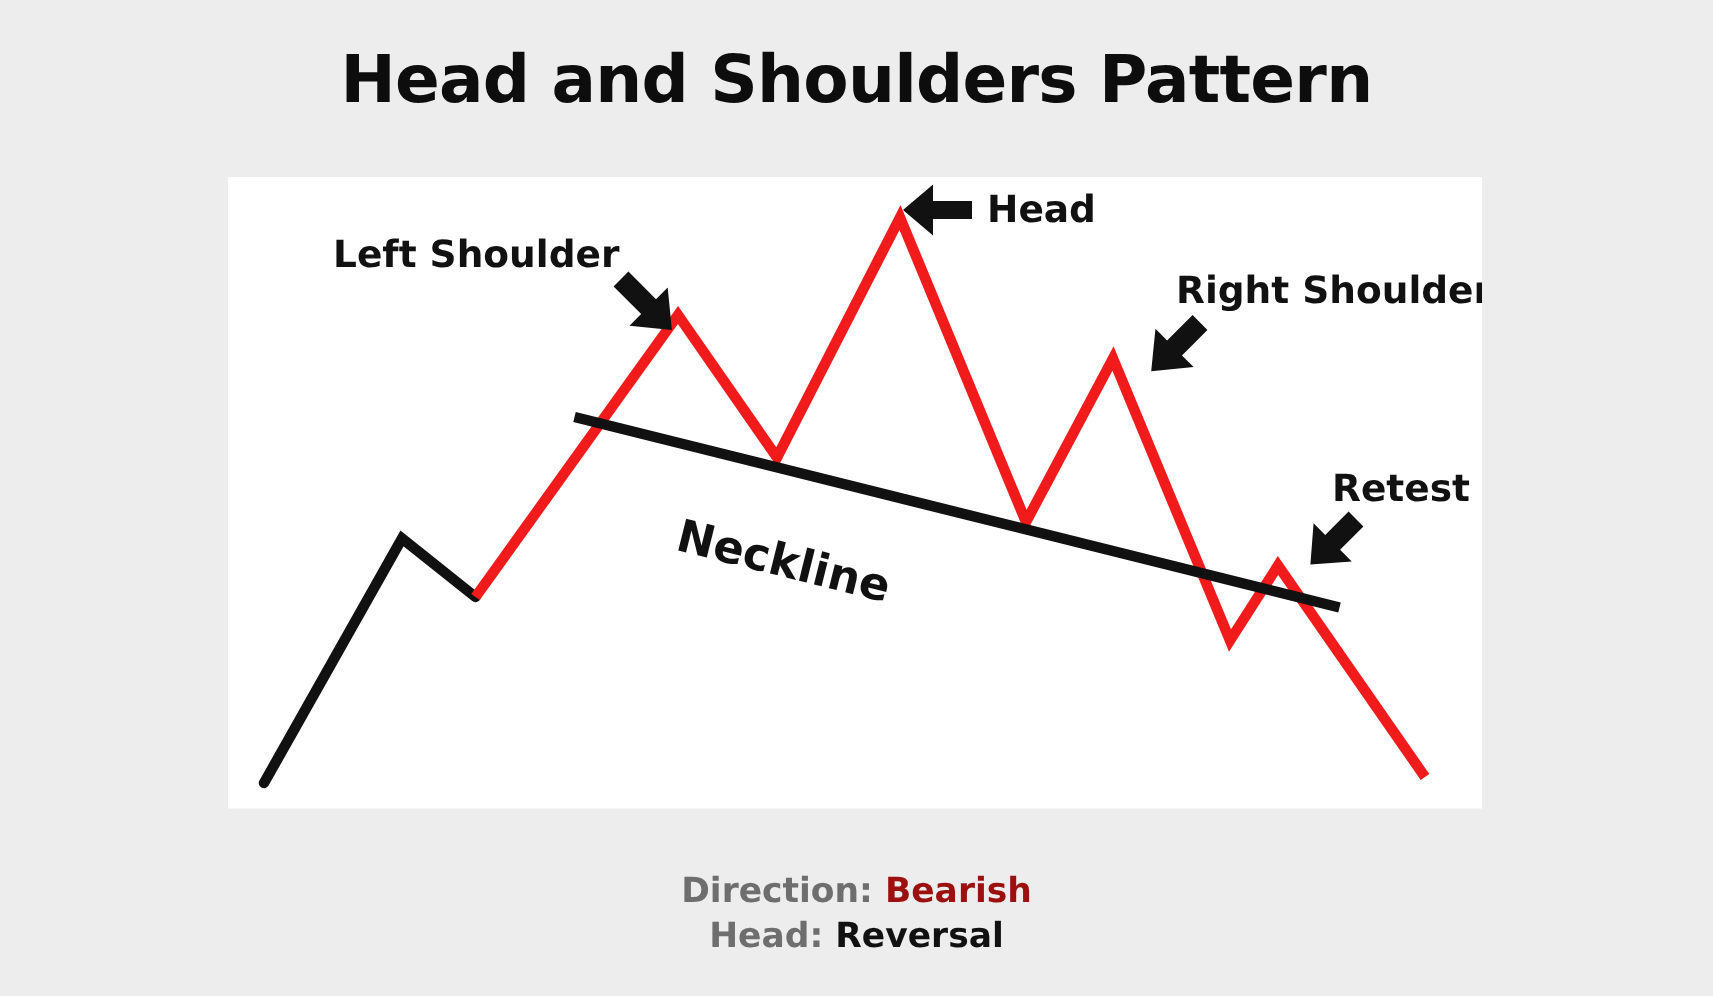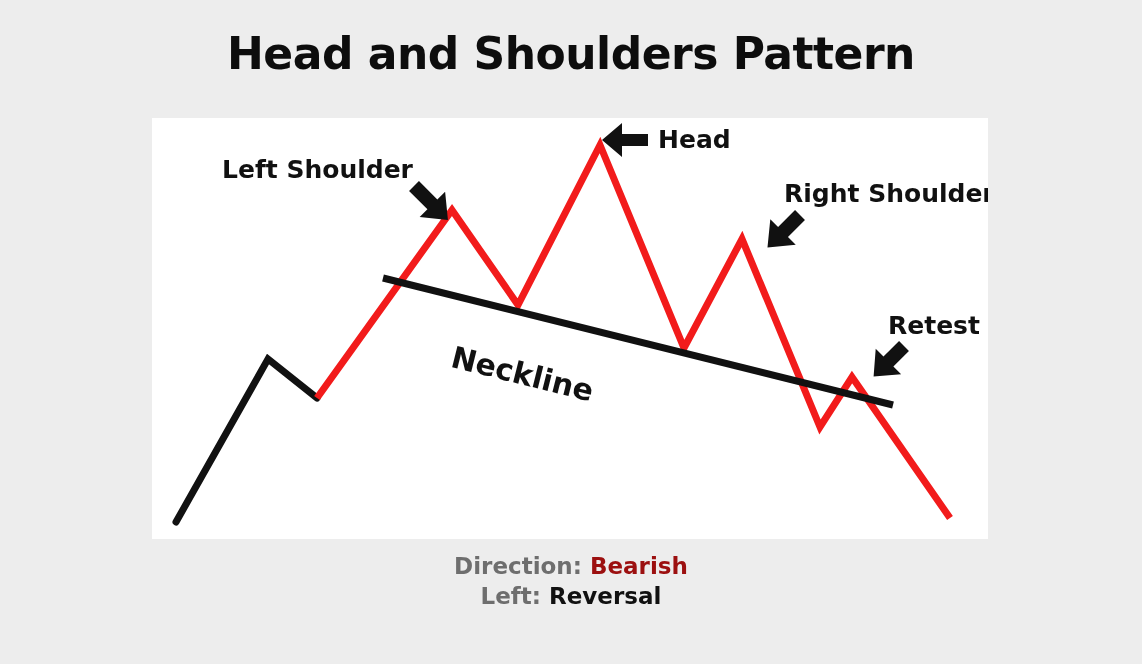--- a/index.html
+++ b/index.html
@@ -44,21 +44,21 @@
   .chart-svg {
     position: absolute;
     left: 0; top: 0;
     width: 836px;
     height: 421px;
     display: block;
   }
   .footer {
     position: absolute;
     left: 0;
-    top: 551px;
+    top: 579px;
     width: 1142px;
     text-align: center;
   }
   .footer-line {
     font-size: 23px;
     font-weight: 700;
     line-height: 30px;
     font-family: "DejaVu Sans", sans-serif;
     white-space: nowrap;
   }
@@ -106,18 +106,18 @@
 
     </svg>
   </div>
 
   <div class="footer">
     <div class="footer-line">
       <span class="f-label">Direction:</span>
       <span class="f-bearish">Bearish</span>
     </div>
     <div class="footer-line">
-      <span class="f-label">Left:</span>
+      <span class="f-label">Head:</span>
       <span class="f-reversal">Reversal</span>
     </div>
   </div>
 
 </div>
 
 </body></html>

